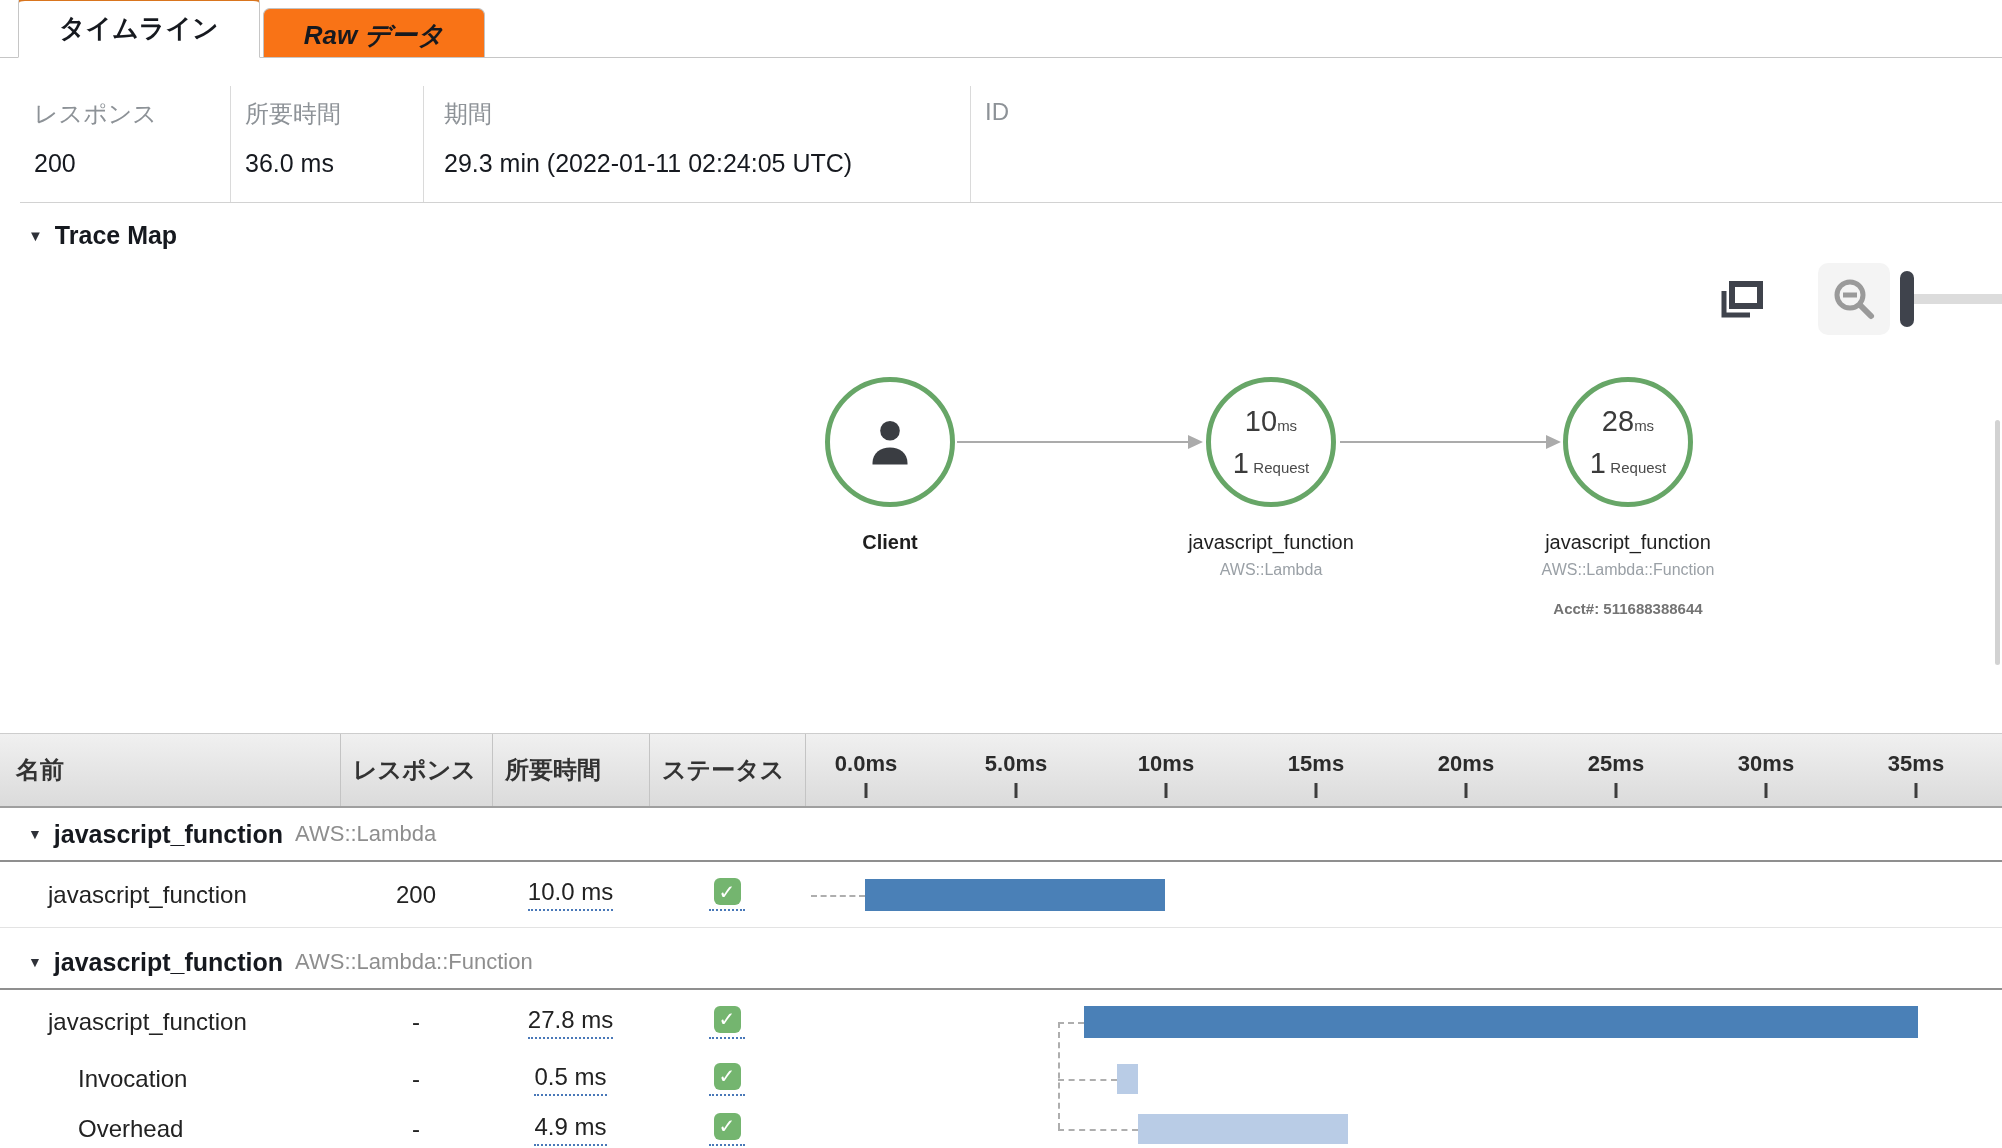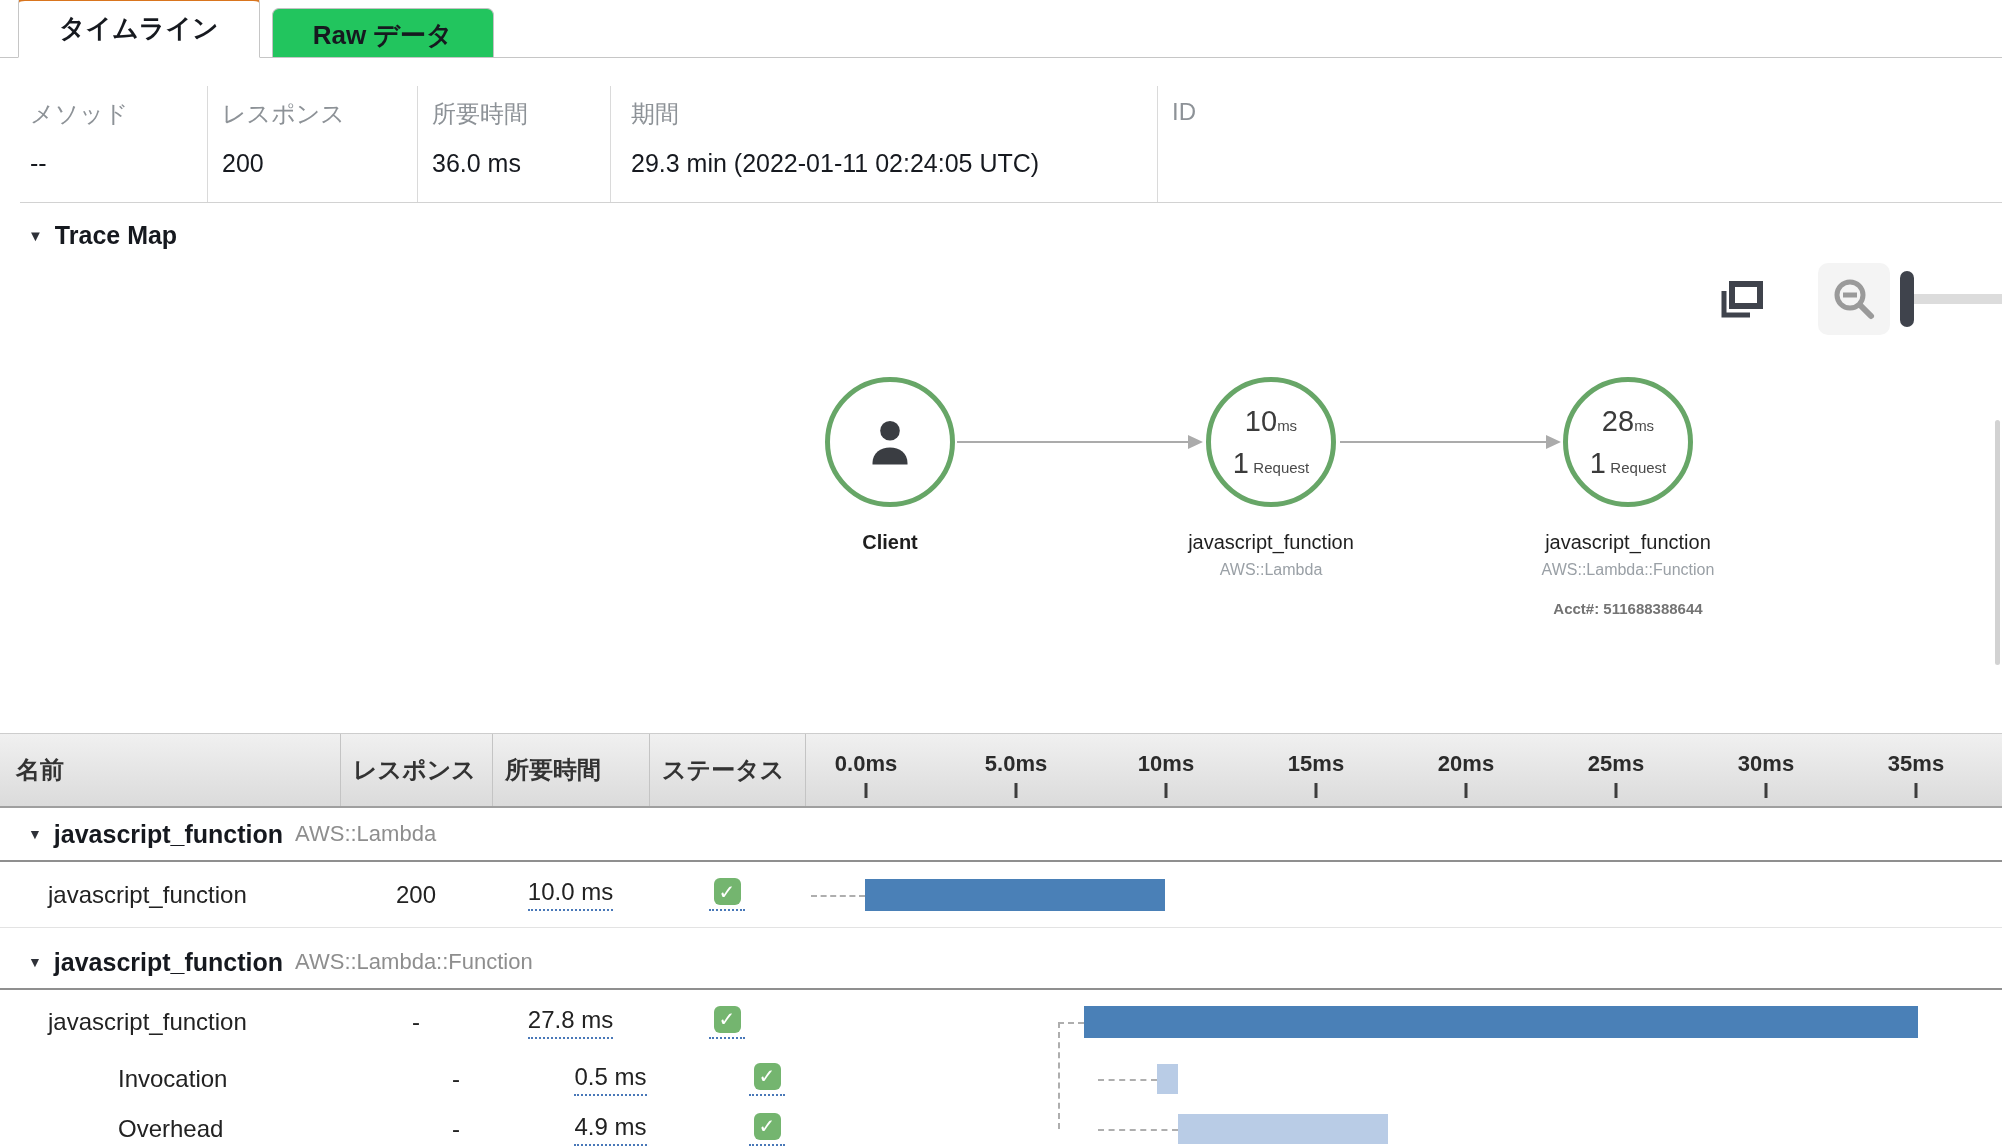--- a/index.html
+++ b/index.html
@@ -5,21 +5,21 @@
   html,body{margin:0;padding:0;background:#fff;}
   *{box-sizing:border-box;}
   .page{
     width:2002px;height:1148px;position:relative;overflow:hidden;background:#fff;
     font-family:"Liberation Sans","DejaVu Sans",sans-serif;color:#16191f;
   }
   
   .tabstrip{display:flex;align-items:flex-end;padding:4px 0 0 18px;border-bottom:1px solid #c6c6c6;height:58px;}
   .tab{font-size:26px;font-weight:bold;padding:9px 40px 11px;border-radius:7px 7px 0 0;cursor:default;}
   .tab.active{background:#fff;border:1px solid #c6c6c6;border-bottom:1px solid #fff;border-top:5px solid var(--accent);margin-bottom:-1px;padding-top:10px;}
-  .tab.inactive{background:#22c55e;border:1px solid #c3c3c3;border-bottom:none;margin-left:12px;height:49px;}
+  .tab.inactive{background:#f97316;border:1px solid #c3c3c3;border-bottom:none;margin-left:3px;height:49px;font-style:italic;}
   
   .summary{display:flex;margin:28px 0 0 20px;border-bottom:1px solid #d2d2d2;height:117px;}
   .sfield{padding:12px 0 0 14px;}
   .sfield + .sfield{border-left:1px solid #dadada;}
   .sfield .slabel{font-size:24px;color:#8d9297;}
   .sfield .svalue{font-size:25px;color:#16191f;margin-top:19px;white-space:nowrap;}
   .sfield.w0{width:187px;padding-left:10px;}
   .sfield.w1{width:210px;}
   .sfield.w2{width:193px;}
   .sfield.w3{width:547px;padding-left:20px;}
@@ -59,21 +59,21 @@
   .tick-label{position:absolute;top:17px;transform:translateX(-50%);font-size:22px;font-weight:600;color:#2b2b2b;white-space:nowrap;}
   .tick-mark{position:absolute;top:49px;width:3px;height:15px;background:#3c3c3c;transform:translateX(-50%);}
   
   .group-header{display:flex;align-items:center;gap:12px;height:54px;padding-left:28px;border-bottom:2px solid #8f8f8f;}
   .group-header .tri{font-size:14px;color:#2e3138;}
   .group-header .gname{font-size:25px;font-weight:bold;color:#16191f;}
   .group-header .gtype{font-size:22px;color:#8e8e8e;}
   .group-rows{position:relative;}
   .trow{height:64px;}
   .trow.first{height:66px;}
-  .trow.sub{height:50px;margin-left:40px;}
+  .trow.sub{height:50px;}
   .trow.divider{border-bottom:1px solid #e3e3e3;}
   .c-name{font-size:24px;color:#222;display:flex;align-items:center;}
   .c-resp,.c-dur{font-size:24px;color:#222;display:flex;align-items:center;justify-content:center;}
   .dur-link{border-bottom:2px dotted var(--blue);padding-bottom:3px;}
   .c-status{display:flex;flex-direction:column;align-items:center;justify-content:center;}
   .check{width:27px;height:27px;background:var(--checkgreen);border-radius:6px;color:#fff;
          display:flex;align-items:center;justify-content:center;font-size:20px;font-weight:900;}
   .check-underline{width:36px;border-bottom:2px dotted var(--blue);margin-top:4px;}
   .c-chart{position:relative;}
   .bar{position:absolute;top:50%;transform:translateY(-50%);height:32px;}
@@ -87,24 +87,20 @@
 <body>
 
 <div class="page">
 
   <div class="tabstrip">
     <div class="tab active">タイムライン</div>
     <div class="tab inactive">Raw データ</div>
   </div>
 
   <div class="summary">
-      <div class="sfield w0">
-        <div class="slabel">メソッド</div>
-        <div class="svalue">--</div>
-      </div>
       <div class="sfield w1">
         <div class="slabel">レスポンス</div>
         <div class="svalue">200</div>
       </div>
       <div class="sfield w2">
         <div class="slabel">所要時間</div>
         <div class="svalue">36.0 ms</div>
       </div>
       <div class="sfield w3">
         <div class="slabel">期間</div>

